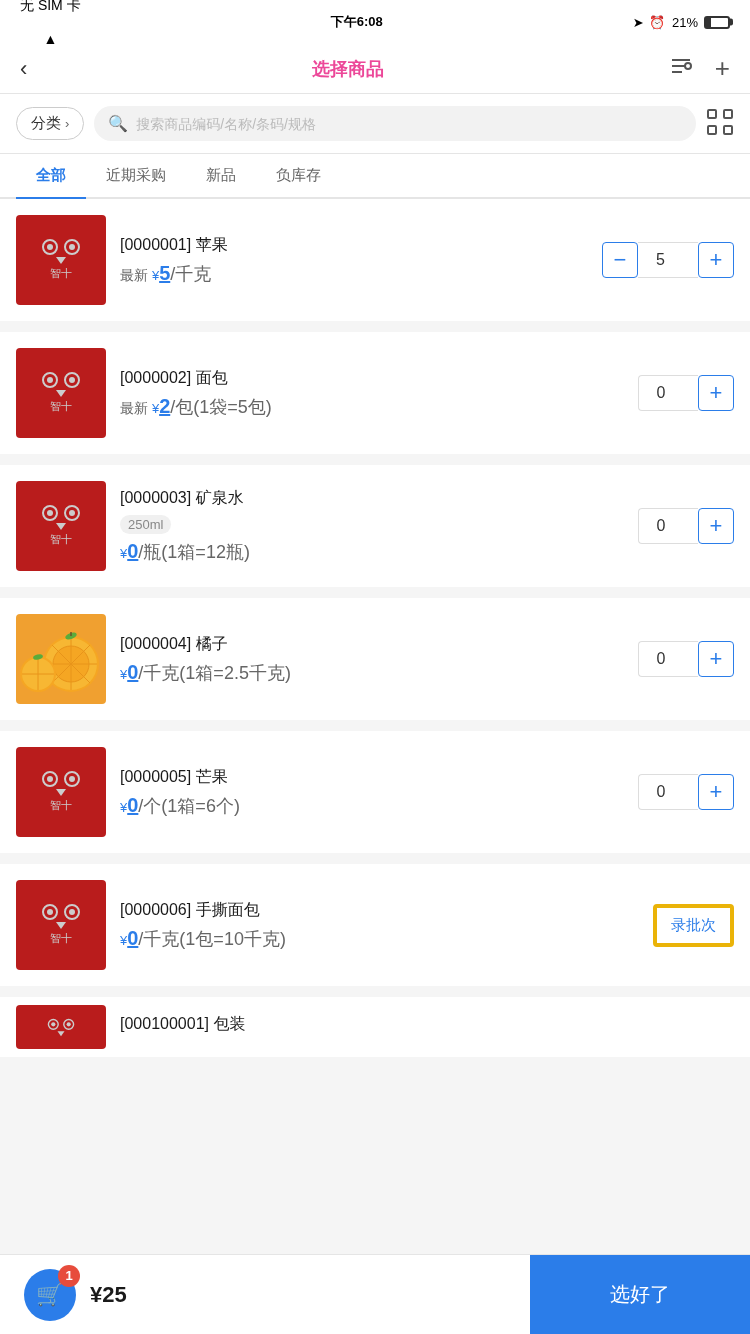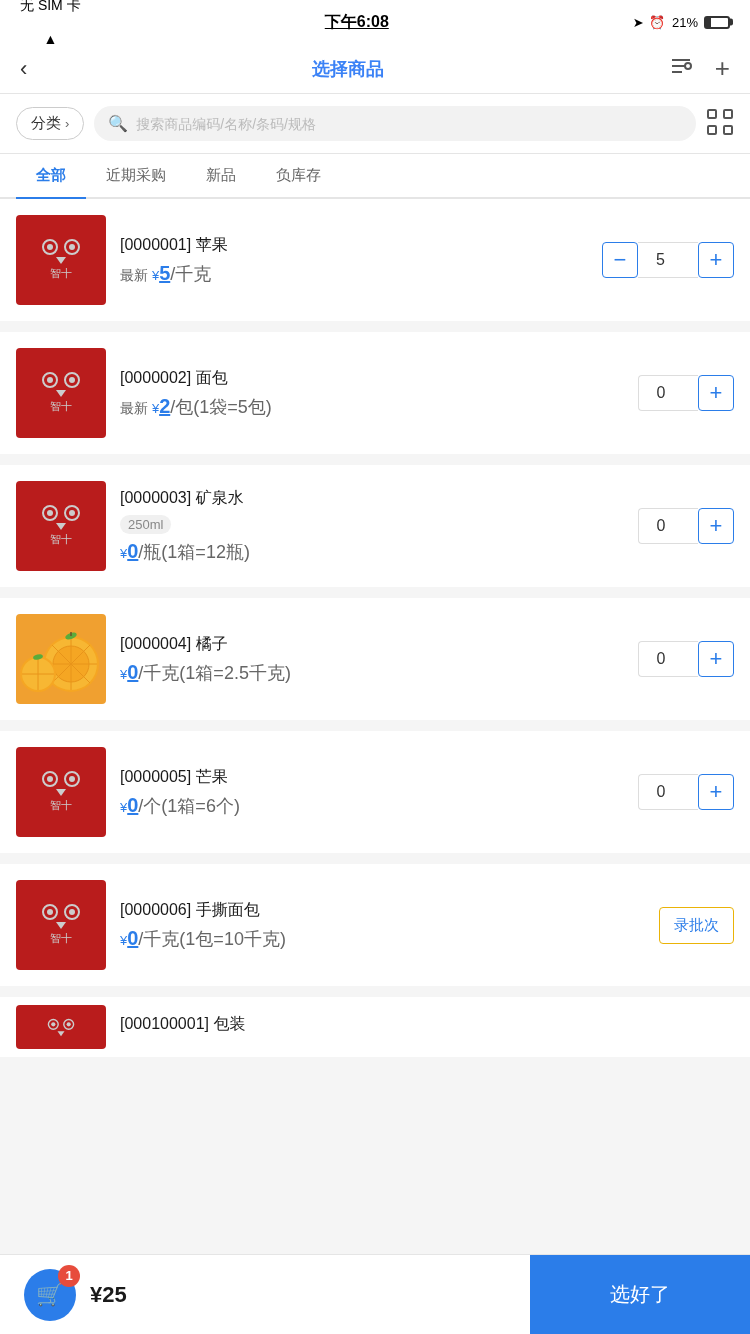--- a/index.html
+++ b/index.html
@@ -11,34 +11,34 @@
       height: 44px;
       background: #fff;
       display: flex;
       align-items: center;
       justify-content: space-between;
       padding: 0 20px;
       font-size: 15px;
       font-weight: 500;
     }
     .status-left { display: flex; align-items: center; gap: 16px; font-size: 14px; flex-direction: column; }
-    .status-center { font-size: 16px; font-weight: 600; text-decoration: underline; }
+    .status-center { font-size: 13px; font-weight: 600; }
     .status-right { display: flex; align-items: center; gap: 6px; font-size: 13px; }
 
     
     .nav-bar {
       height: 50px;
       background: #fff;
       display: flex;
       align-items: center;
       justify-content: space-between;
       padding: 0 20px;
       border-bottom: 1px solid #e5e5e5;
     }
-    .nav-title { font-size: 18px; font-weight: 600; color: #3b82f6; }
+    .nav-title { font-size: 18px; font-weight: 600; color: #ec4899; }
     .nav-actions { display: flex; align-items: center; gap: 22px; }
     .nav-back { font-size: 22px; color: #333; cursor: pointer; }
 
     
     .filter-row {
       background: #fff;
       padding: 12px 16px;
       display: flex;
       align-items: center;
       gap: 10px;
@@ -140,21 +140,21 @@
       cursor: pointer; border-radius: 4px;
     }
     .qty-input {
       width: 60px; height: 36px;
       border: 1px solid #ddd;
       border-left: none; border-right: none;
       text-align: center; font-size: 16px; color: #333;
       outline: none;
     }
     .record-batch-btn {
-      border: 1px solid #eab308;
+      border: 4px solid #eab308;
       color: #2b7de9;
       background: #fff;
       border-radius: 4px;
       padding: 8px 14px;
       font-size: 15px;
       cursor: pointer;
     }
 
     
     .bottom-bar {

